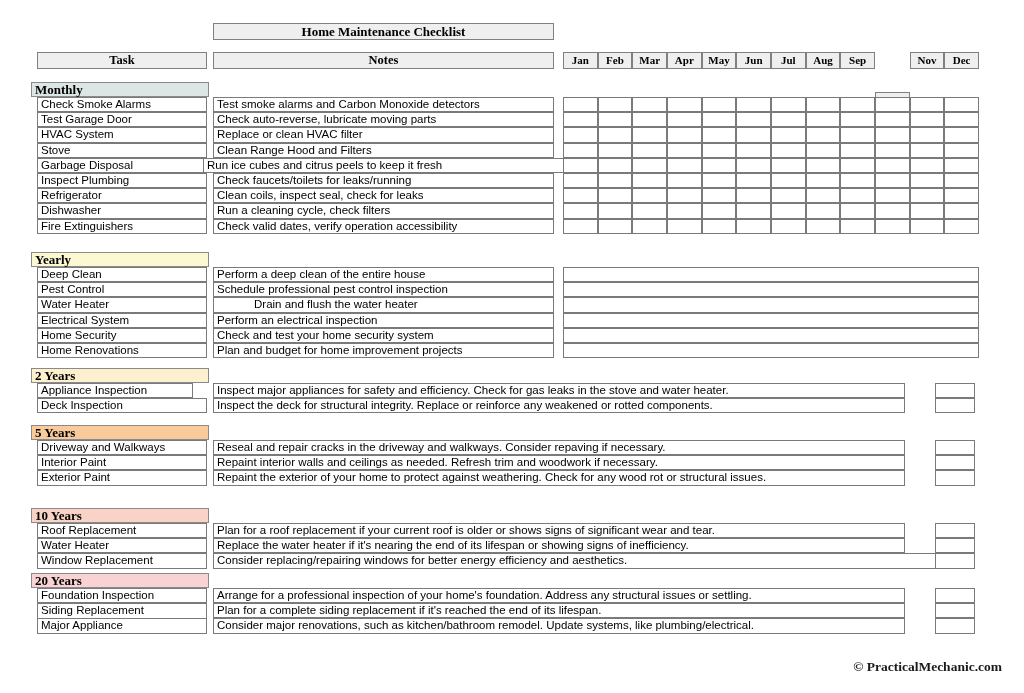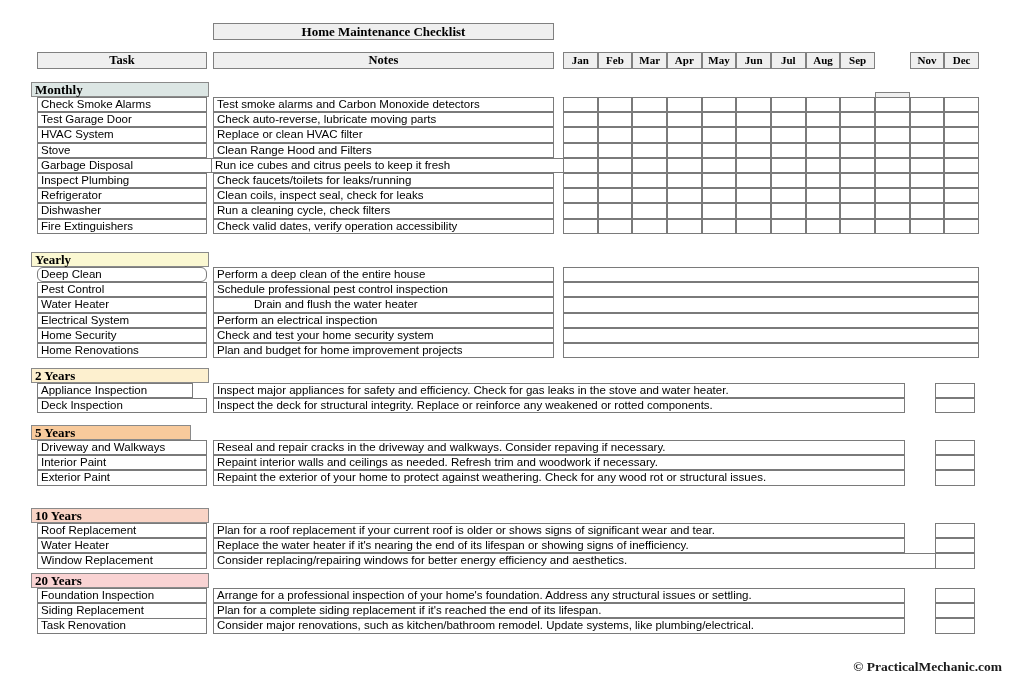--- a/index.html
+++ b/index.html
@@ -191,21 +191,21 @@
     <div class="cell box" style="left: 667px; top: 142.6px; width: 34.6667px; height: 15.2px;"></div>
     <div class="cell box" style="left: 701.667px; top: 142.6px; width: 34.6667px; height: 15.2px;"></div>
     <div class="cell box" style="left: 736.333px; top: 142.6px; width: 34.6667px; height: 15.2px;"></div>
     <div class="cell box" style="left: 771px; top: 142.6px; width: 34.6667px; height: 15.2px;"></div>
     <div class="cell box" style="left: 805.667px; top: 142.6px; width: 34.6667px; height: 15.2px;"></div>
     <div class="cell box" style="left: 840.333px; top: 142.6px; width: 34.6667px; height: 15.2px;"></div>
     <div class="cell box" style="left: 875px; top: 142.6px; width: 34.6667px; height: 15.2px;"></div>
     <div class="cell box" style="left: 909.667px; top: 142.6px; width: 34.6667px; height: 15.2px;"></div>
     <div class="cell box" style="left: 944.333px; top: 142.6px; width: 34.6667px; height: 15.2px;"></div>
     <div class="cell task" style="left: 37px; top: 157.8px; width: 196px; height: 15.2px;">Garbage Disposal</div>
-    <div class="cell note" style="left: 211px; top: 157.8px; width: 381px; height: 15.2px;">Run ice cubes and citrus peels to keep it fresh</div>
+    <div class="cell note" style="left: 203px; top: 157.8px; width: 381px; height: 15.2px;">Run ice cubes and citrus peels to keep it fresh</div>
     <div class="cell box" style="left: 563px; top: 157.8px; width: 34.6667px; height: 15.2px;"></div>
     <div class="cell box" style="left: 597.667px; top: 157.8px; width: 34.6667px; height: 15.2px;"></div>
     <div class="cell box" style="left: 632.333px; top: 157.8px; width: 34.6667px; height: 15.2px;"></div>
     <div class="cell box" style="left: 667px; top: 157.8px; width: 34.6667px; height: 15.2px;"></div>
     <div class="cell box" style="left: 701.667px; top: 157.8px; width: 34.6667px; height: 15.2px;"></div>
     <div class="cell box" style="left: 736.333px; top: 157.8px; width: 34.6667px; height: 15.2px;"></div>
     <div class="cell box" style="left: 771px; top: 157.8px; width: 34.6667px; height: 15.2px;"></div>
     <div class="cell box" style="left: 805.667px; top: 157.8px; width: 34.6667px; height: 15.2px;"></div>
     <div class="cell box" style="left: 840.333px; top: 157.8px; width: 34.6667px; height: 15.2px;"></div>
     <div class="cell box" style="left: 875px; top: 157.8px; width: 34.6667px; height: 15.2px;"></div>
@@ -261,21 +261,21 @@
     <div class="cell box" style="left: 667px; top: 218.6px; width: 34.6667px; height: 15.2px;"></div>
     <div class="cell box" style="left: 701.667px; top: 218.6px; width: 34.6667px; height: 15.2px;"></div>
     <div class="cell box" style="left: 736.333px; top: 218.6px; width: 34.6667px; height: 15.2px;"></div>
     <div class="cell box" style="left: 771px; top: 218.6px; width: 34.6667px; height: 15.2px;"></div>
     <div class="cell box" style="left: 805.667px; top: 218.6px; width: 34.6667px; height: 15.2px;"></div>
     <div class="cell box" style="left: 840.333px; top: 218.6px; width: 34.6667px; height: 15.2px;"></div>
     <div class="cell box" style="left: 875px; top: 218.6px; width: 34.6667px; height: 15.2px;"></div>
     <div class="cell box" style="left: 909.667px; top: 218.6px; width: 34.6667px; height: 15.2px;"></div>
     <div class="cell box" style="left: 944.333px; top: 218.6px; width: 34.6667px; height: 15.2px;"></div>
     <div class="section-header" style="left: 31px; top: 252px; width: 178px; height: 15px; background: rgb(251, 248, 210);">Yearly</div>
-    <div class="cell task" style="left: 37px; top: 267px; width: 170px; height: 15.2px; border-radius: 6px;">Deep Clean</div>
+    <div class="cell task" style="left: 37px; top: 267px; width: 170px; height: 15.2px;">Deep Clean</div>
     <div class="cell note" style="left: 213px; top: 267px; width: 341px; height: 15.2px;">Perform a deep clean of the entire house</div>
     <div class="cell box" style="left: 563px; top: 267px; width: 416px; height: 15.2px;"></div>
     <div class="cell task" style="left: 37px; top: 282.2px; width: 170px; height: 15.2px;">Pest Control</div>
     <div class="cell note" style="left: 213px; top: 282.2px; width: 341px; height: 15.2px;">Schedule professional pest control inspection</div>
     <div class="cell box" style="left: 563px; top: 282.2px; width: 416px; height: 15.2px;"></div>
     <div class="cell task" style="left: 37px; top: 297.4px; width: 170px; height: 15.2px;">Water Heater</div>
     <div class="cell note" style="left: 213px; top: 297.4px; width: 341px; height: 15.2px; padding-left: 40px;">Drain and flush the water heater</div>
     <div class="cell box" style="left: 563px; top: 297.4px; width: 416px; height: 15.2px;"></div>
     <div class="cell task" style="left: 37px; top: 312.6px; width: 170px; height: 15.2px;">Electrical System</div>
     <div class="cell note" style="left: 213px; top: 312.6px; width: 341px; height: 15.2px;">Perform an electrical inspection</div>
@@ -286,21 +286,21 @@
     <div class="cell task" style="left: 37px; top: 343px; width: 170px; height: 15.2px;">Home Renovations</div>
     <div class="cell note" style="left: 213px; top: 343px; width: 341px; height: 15.2px;">Plan and budget for home improvement projects</div>
     <div class="cell box" style="left: 563px; top: 343px; width: 416px; height: 15.2px;"></div>
     <div class="section-header" style="left: 31px; top: 368px; width: 178px; height: 15px; background: rgb(253, 240, 207);">2 Years</div>
     <div class="cell task" style="left: 37px; top: 383px; width: 156px; height: 15.2px;">Appliance Inspection</div>
     <div class="cell note" style="left: 213px; top: 383px; width: 692px; height: 15.2px;">Inspect major appliances for safety and efficiency. Check for gas leaks in the stove and water heater.</div>
     <div class="cell box" style="left: 935px; top: 383px; width: 40px; height: 15.2px;"></div>
     <div class="cell task" style="left: 37px; top: 398.2px; width: 170px; height: 15.2px;">Deck Inspection</div>
     <div class="cell note" style="left: 213px; top: 398.2px; width: 692px; height: 15.2px;">Inspect the deck for structural integrity. Replace or reinforce any weakened or rotted components.</div>
     <div class="cell box" style="left: 935px; top: 398.2px; width: 40px; height: 15.2px;"></div>
-    <div class="section-header" style="left: 31px; top: 425px; width: 160px; height: 15px; background: rgb(248, 202, 156);">5 Years</div>
+    <div class="section-header" style="left: 31px; top: 425px; width: 178px; height: 15px; background: rgb(248, 202, 156);">5 Years</div>
     <div class="cell task" style="left: 37px; top: 440px; width: 170px; height: 15.2px;">Driveway and Walkways</div>
     <div class="cell note" style="left: 213px; top: 440px; width: 692px; height: 15.2px;">Reseal and repair cracks in the driveway and walkways. Consider repaving if necessary.</div>
     <div class="cell box" style="left: 935px; top: 440px; width: 40px; height: 15.2px;"></div>
     <div class="cell task" style="left: 37px; top: 455.2px; width: 170px; height: 15.2px;">Interior Paint</div>
     <div class="cell note" style="left: 213px; top: 455.2px; width: 692px; height: 15.2px;">Repaint interior walls and ceilings as needed. Refresh trim and woodwork if necessary.</div>
     <div class="cell box" style="left: 935px; top: 455.2px; width: 40px; height: 15.2px;"></div>
     <div class="cell task" style="left: 37px; top: 470.4px; width: 170px; height: 15.2px;">Exterior Paint</div>
     <div class="cell note" style="left: 213px; top: 470.4px; width: 692px; height: 15.2px;">Repaint the exterior of your home to protect against weathering. Check for any wood rot or structural issues.</div>
     <div class="cell box" style="left: 935px; top: 470.4px; width: 40px; height: 15.2px;"></div>
     <div class="section-header" style="left: 31px; top: 508px; width: 178px; height: 15px; background: rgb(249, 212, 198);">10 Years</div>
@@ -313,18 +313,18 @@
     <div class="cell task" style="left: 37px; top: 553.4px; width: 170px; height: 15.2px;">Window Replacement</div>
     <div class="cell note" style="left: 213px; top: 553.4px; width: 724px; height: 15.2px;">Consider replacing/repairing windows for better energy efficiency and aesthetics.</div>
     <div class="cell box" style="left: 935px; top: 553.4px; width: 40px; height: 15.2px;"></div>
     <div class="section-header" style="left: 31px; top: 573px; width: 178px; height: 15px; background: rgb(249, 211, 211);">20 Years</div>
     <div class="cell task" style="left: 37px; top: 588px; width: 170px; height: 15.2px;">Foundation Inspection</div>
     <div class="cell note" style="left: 213px; top: 588px; width: 692px; height: 15.2px;">Arrange for a professional inspection of your home's foundation. Address any structural issues or settling.</div>
     <div class="cell box" style="left: 935px; top: 588px; width: 40px; height: 15.2px;"></div>
     <div class="cell task" style="left: 37px; top: 603.2px; width: 170px; height: 27px;">Siding Replacement</div>
     <div class="cell note" style="left: 213px; top: 603.2px; width: 692px; height: 15.2px;">Plan for a complete siding replacement if it's reached the end of its lifespan.</div>
     <div class="cell box" style="left: 935px; top: 603.2px; width: 40px; height: 15.2px;"></div>
-    <div class="cell task" style="left: 37px; top: 618.4px; width: 170px; height: 15.2px;">Task Renovation</div>
+    <div class="cell task" style="left: 37px; top: 618.4px; width: 170px; height: 15.2px;">Major Appliance</div>
     <div class="cell note" style="left: 213px; top: 618.4px; width: 692px; height: 15.2px;">Consider major renovations, such as kitchen/bathroom remodel. Update systems, like plumbing/electrical.</div>
     <div class="cell box" style="left: 935px; top: 618.4px; width: 40px; height: 15.2px;"></div>
   </div>
 
 <div class="footer">© PracticalMechanic.com</div>
 
 </body></html>

